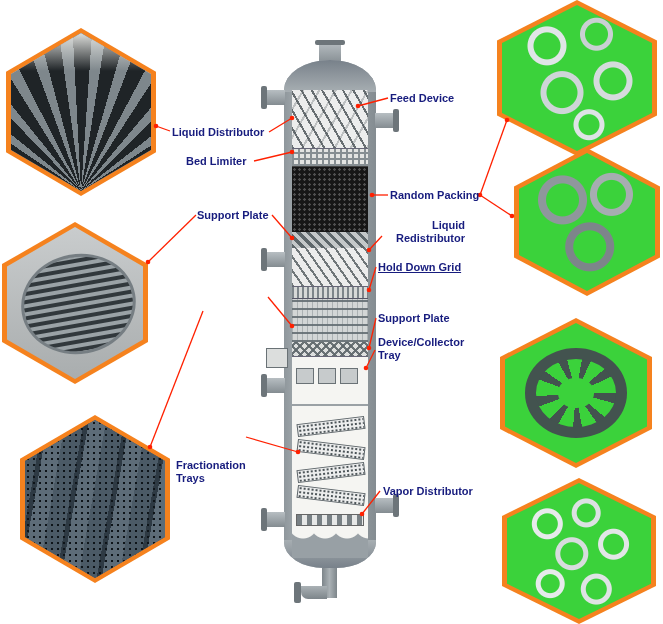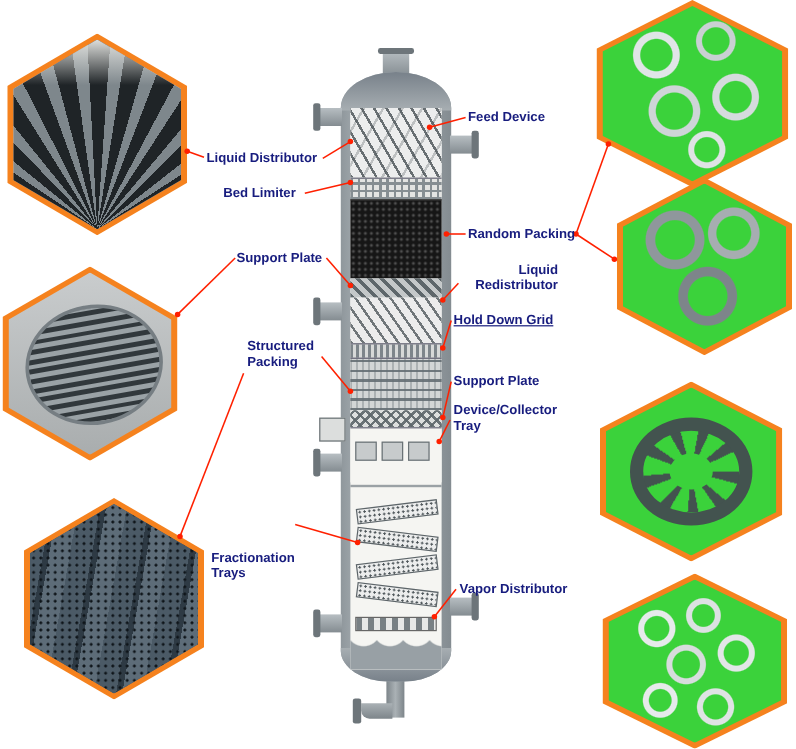--- a/index.html
+++ b/index.html
@@ -254,21 +254,20 @@
       <circle cx="369" cy="250" r="2.3"></circle>
     <circle cx="369" cy="290" r="2.3"></circle>
       <circle cx="369" cy="348" r="2.3"></circle>
     <circle cx="366" cy="368" r="2.3"></circle>
       <circle cx="362" cy="514" r="2.3"></circle>
   </svg>
 
   <div class="lbl lbl-liqdist">Liquid Distributor</div>
   <div class="lbl lbl-bedlim">Bed Limiter</div>
   <div class="lbl lbl-splate">Support Plate</div>
-  <div class="lbl lbl-struct">Structured Packing</div>
   <div class="lbl lbl-fract">Fractionation Trays</div>
   <div class="lbl lbl-feed">Feed Device</div>
   <div class="lbl lbl-random">Random Packing</div>
   <div class="lbl lbl-redis">Liquid Redistributor</div>
   <div class="lbl lbl-hold">Hold Down Grid</div>
   <div class="lbl lbl-sgrid">Support Plate</div>
   <div class="lbl lbl-chim">Device/Collector Tray</div>
   <div class="lbl lbl-vapor">Vapor Distributor</div>
 
 </div>

